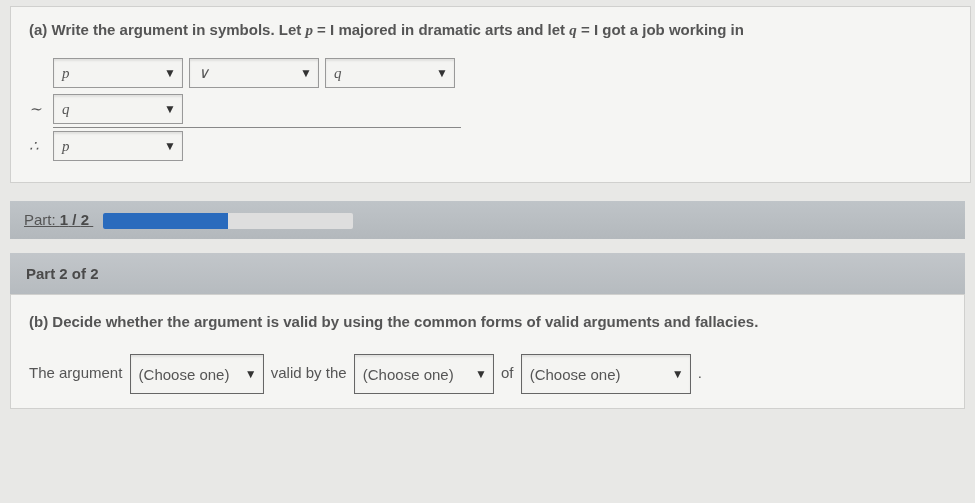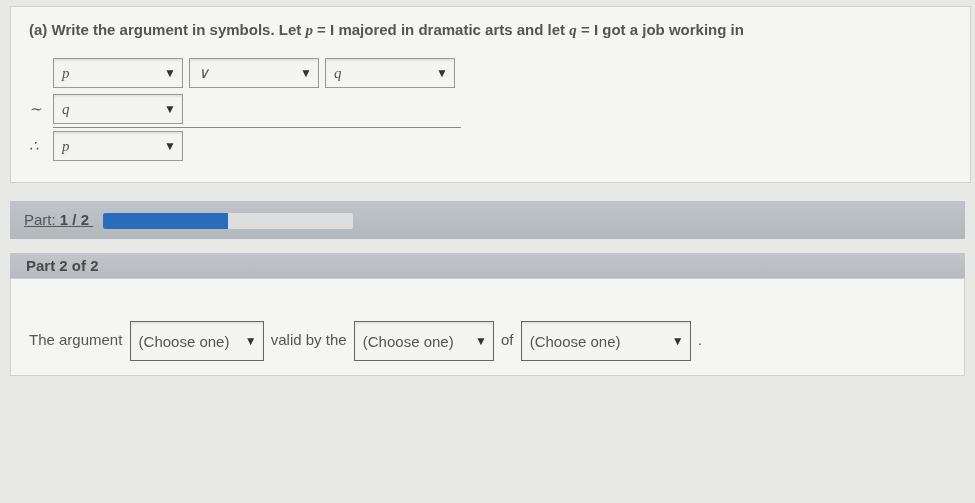--- a/index.html
+++ b/index.html
@@ -92,21 +92,21 @@
   }
   .progress-fill {
     position: absolute;
     left: 0; top: 0; bottom: 0;
     width: 50%;
     background: #2a6bbd;
   }
   .part-header {
     background: linear-gradient(#c2c6ca,#b6bbbf);
     margin: 14px 10px 0 10px;
-    padding: 4px 16px;
+    padding: 12px 16px;
     color: #4a4a4a;
     font-size: 15px;
     font-weight: bold;
   }
   .panel-b {
     background: #f5f5f3;
     border: 1px solid #d0d0ce;
     margin: 0 10px;
     padding: 18px 18px 14px 18px;
   }
@@ -210,20 +210,21 @@
 <div class="part-bar">
   <span>Part: </span><b>1</b><b> / </b><b>2</b>
   <span class="progress">
     <span class="progress-fill"></span>
   </span>
 </div>
 
 <div class="part-header">Part 2 of 2</div>
 
 <div class="panel-b">
+  <div class="question-text">(b) Decide whether the argument is valid by using the common forms of valid arguments and fallacies.</div>
   <div class="sentence-row">
     <span>The argument </span>
     <span class="dropdown-inline w1">
       <span>(Choose one)</span>
       <span class="dd-arrow">▼</span>
     </span>
     <span> valid by the </span>
     <span class="dropdown-inline w2">
       <span>(Choose one)</span>
       <span class="dd-arrow">▼</span>

